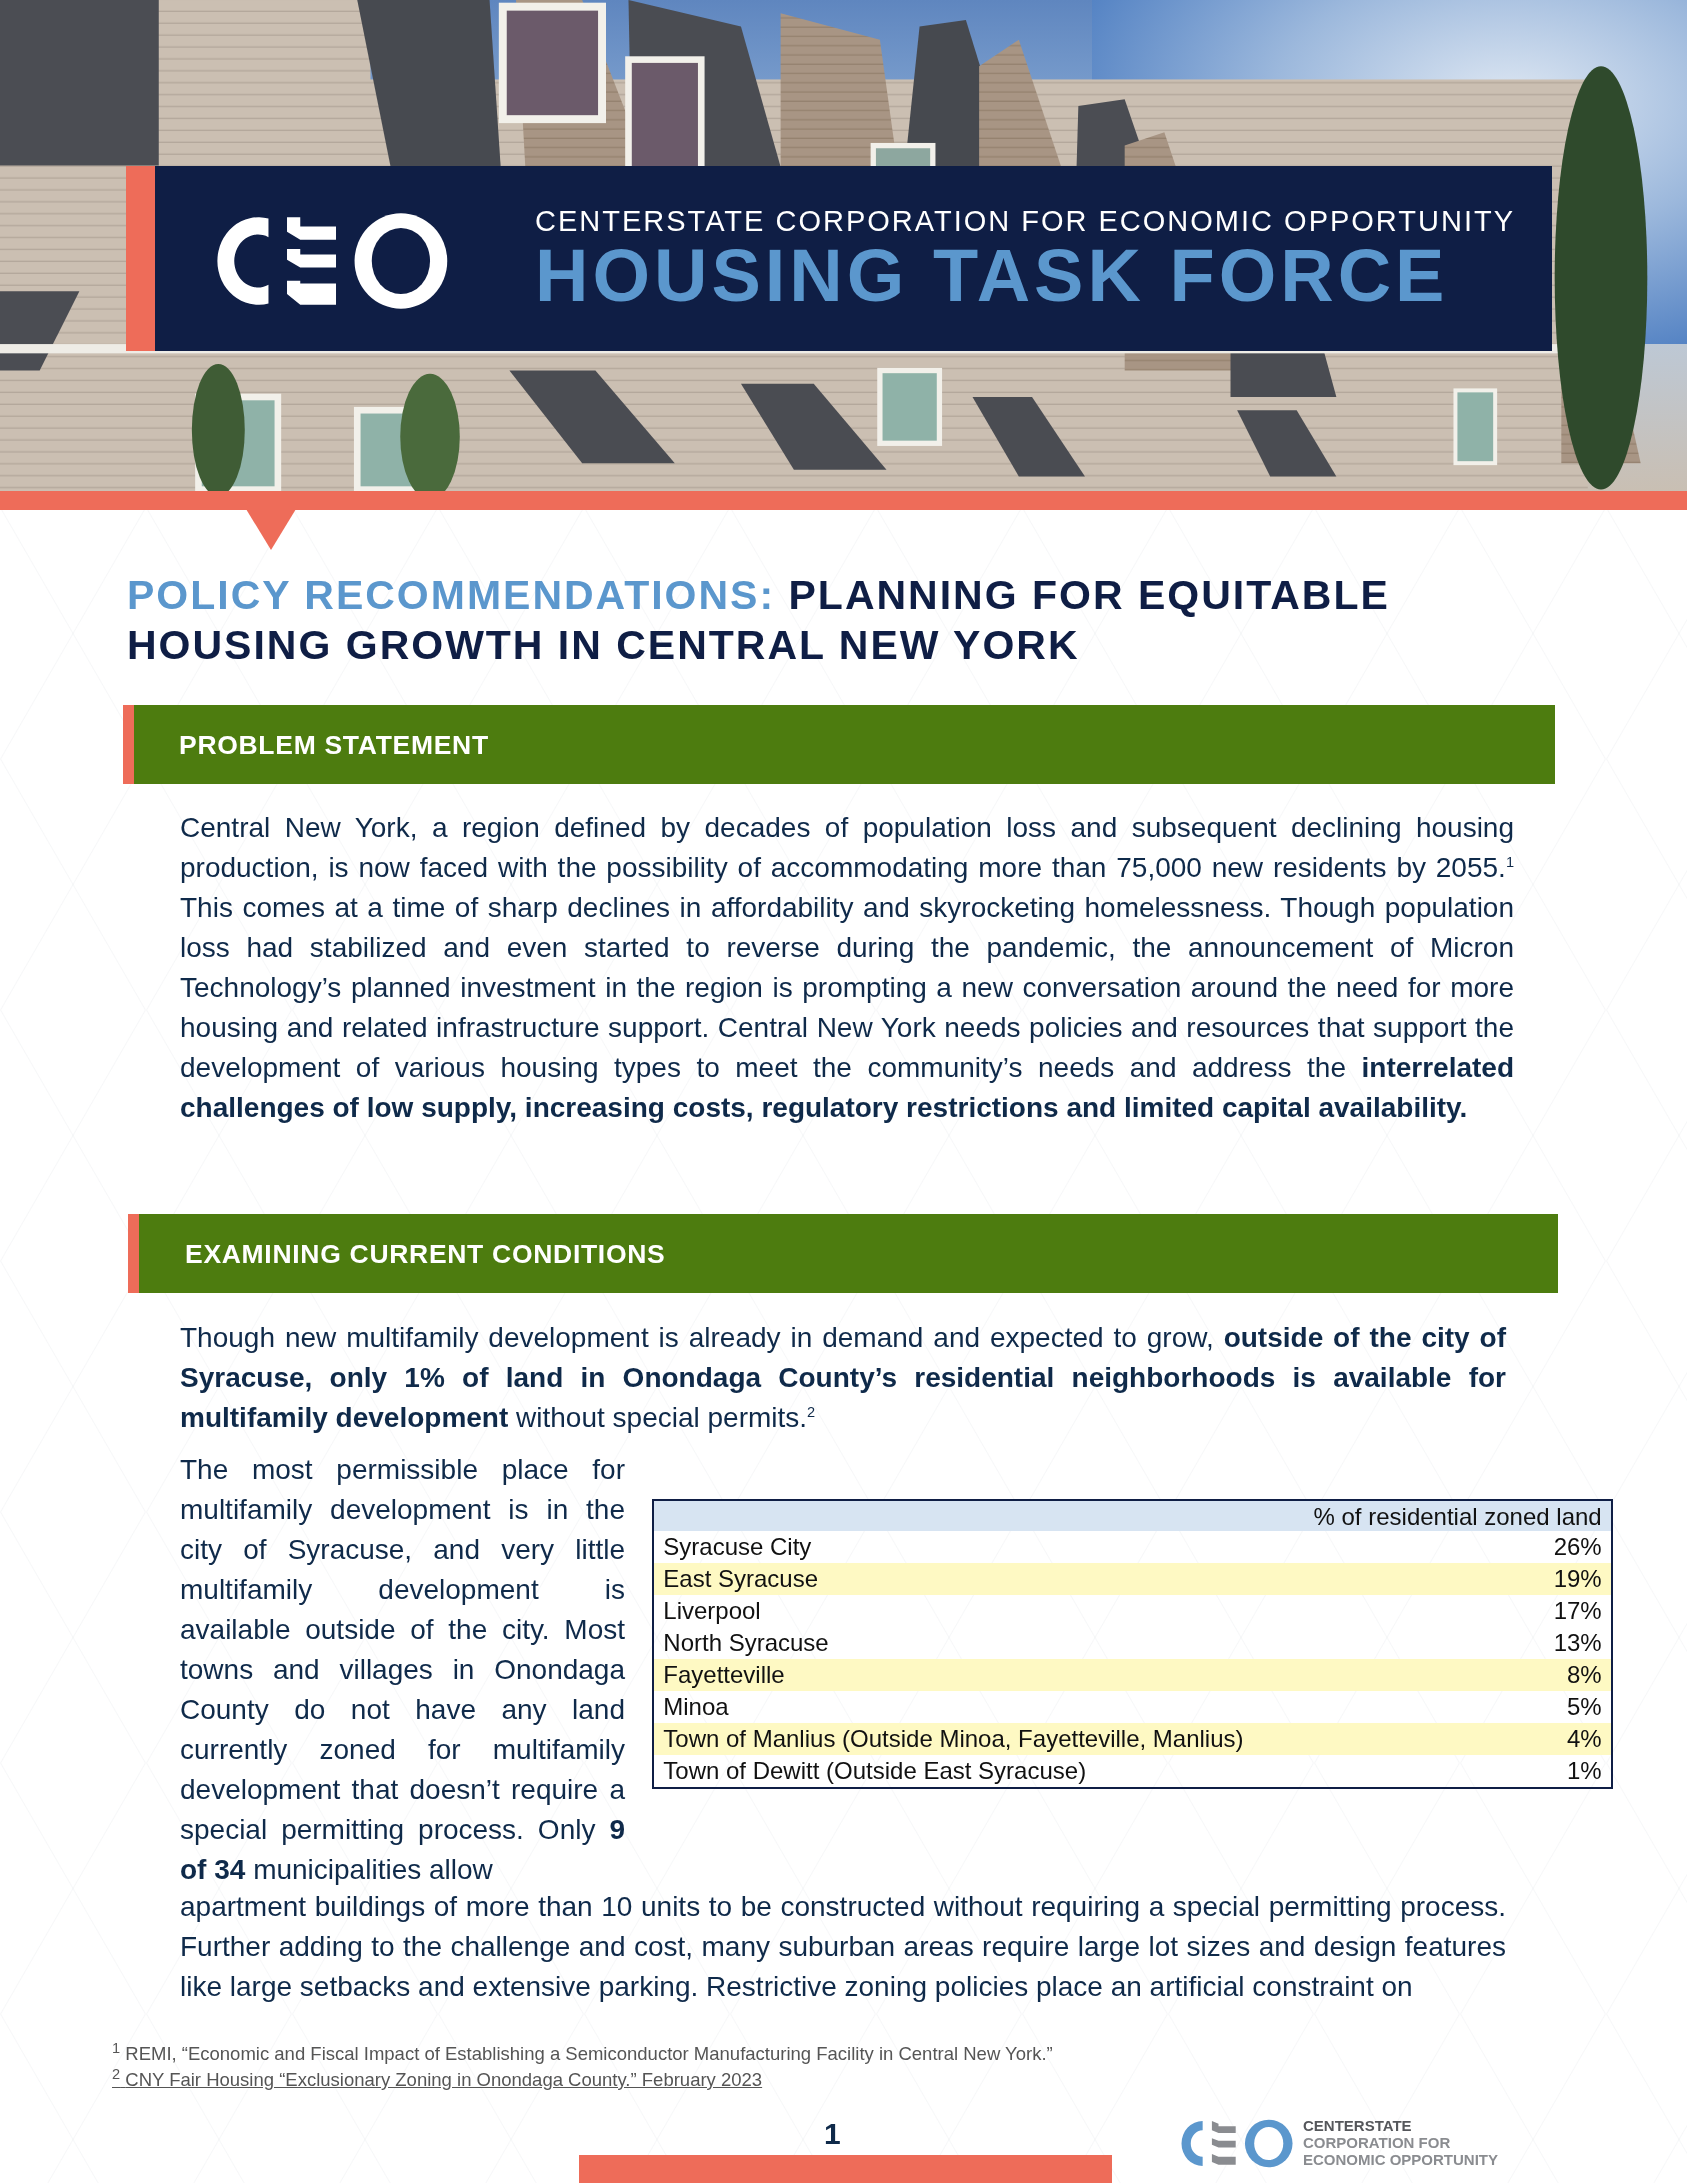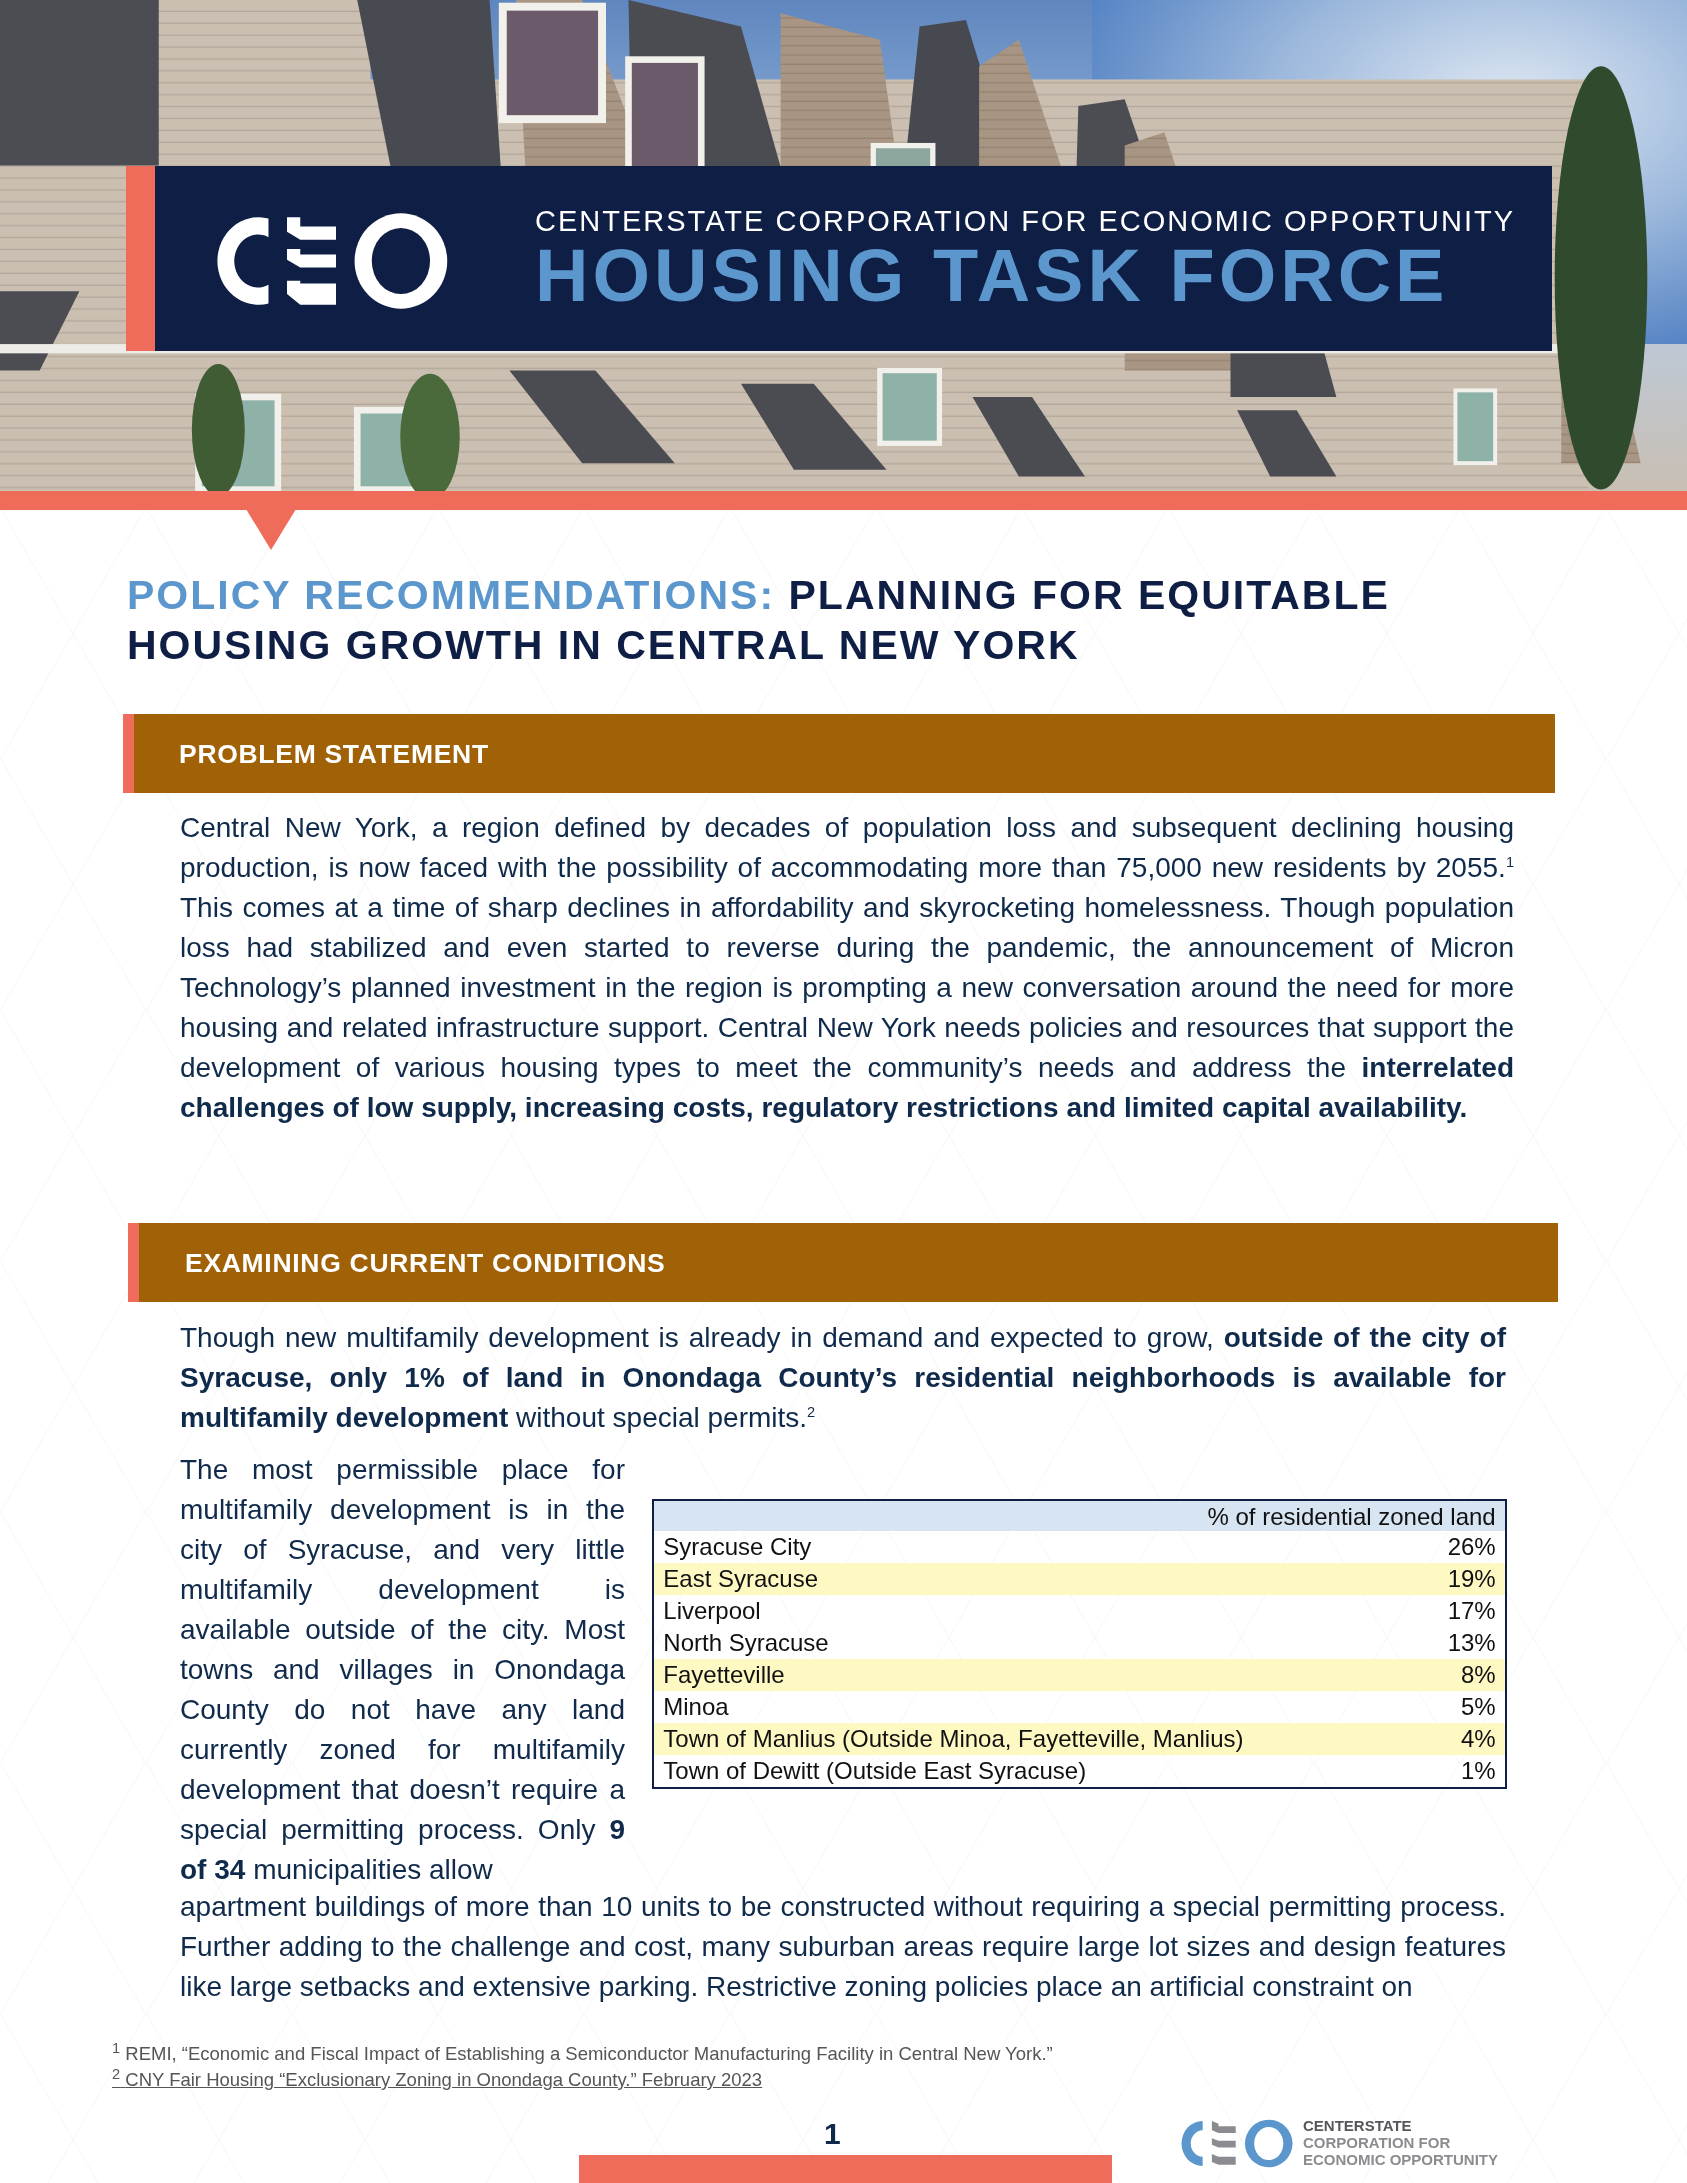--- a/index.html
+++ b/index.html
@@ -24,29 +24,29 @@
   .logo { position:absolute; left:189px; top:212px; width:298px; height:98px; }
   .org-name { position:absolute; left:535px; top:205px; font-size:29px; letter-spacing:2px; color:#ffffff;
     font-family:"Liberation Sans", sans-serif; white-space:nowrap; }
   .htf { position:absolute; left:535px; top:239px; font-size:74px; font-weight:bold; letter-spacing:4px;
     color:#5b97cd; white-space:nowrap; line-height:1; }
   
   .title { position:absolute; left:127px; top:570px; width:1442px; font-size:41px; font-weight:bold;
     letter-spacing:2px; line-height:50px; color:#0f1e45; }
   .title .lead { color:#5b97cd; }
   
-  .secbar { position:absolute; height:79px; background:#a16207;margin-top:9px; }
+  .secbar { position:absolute; height:79px; background:#4d7c0f; }
   .secbar .strip { position:absolute; left:0; top:0; width:10.6px; height:100%; background:#ee6c59; }
   .secbar .lbl { position:absolute; left:56px; top:25px; font-size:26.5px; font-weight:bold; color:#fff; letter-spacing:0.7px; }
   
   .para { position:absolute; font-size:28px; line-height:40px; color:#0f2a4a; text-align:justify; }
   .para b { font-weight:bold; color:#0f2a4a; }
   sup { font-size:14.6px; line-height:0; }
   
-  .zt { position:absolute; left:652px; top:1499px; width:855px; border:2.6px solid #0f1e45; border-collapse:collapse;
+  .zt { position:absolute; left:652px; top:1499px; width:961px; border:2.6px solid #0f1e45; border-collapse:collapse;
     font-size:24px; color:#111; }
   .zt th { background:#d7e4f2; text-align:right; font-weight:normal; padding:1.3px 9.3px 0 9.3px; height:29px; }
   .zt td { padding:0 9.3px; height:32px; }
   .zt td.v { text-align:right; }
   .zt tr.alt td { background:#fef9c3; }
   
   .fn { position:absolute; left:112px; font-size:18.5px; color:#555; white-space:nowrap; }
   .pagenum { position:absolute; left:824px; top:2117px; font-size:30px; font-weight:bold; color:#0f2a4a; }
   .bottom-bar { position:absolute; left:579px; top:2155px; width:533px; height:28px; background:#ee6c59; }
   .flogo { position:absolute; left:1163px; top:2117px; width:152px; height:53px; }

